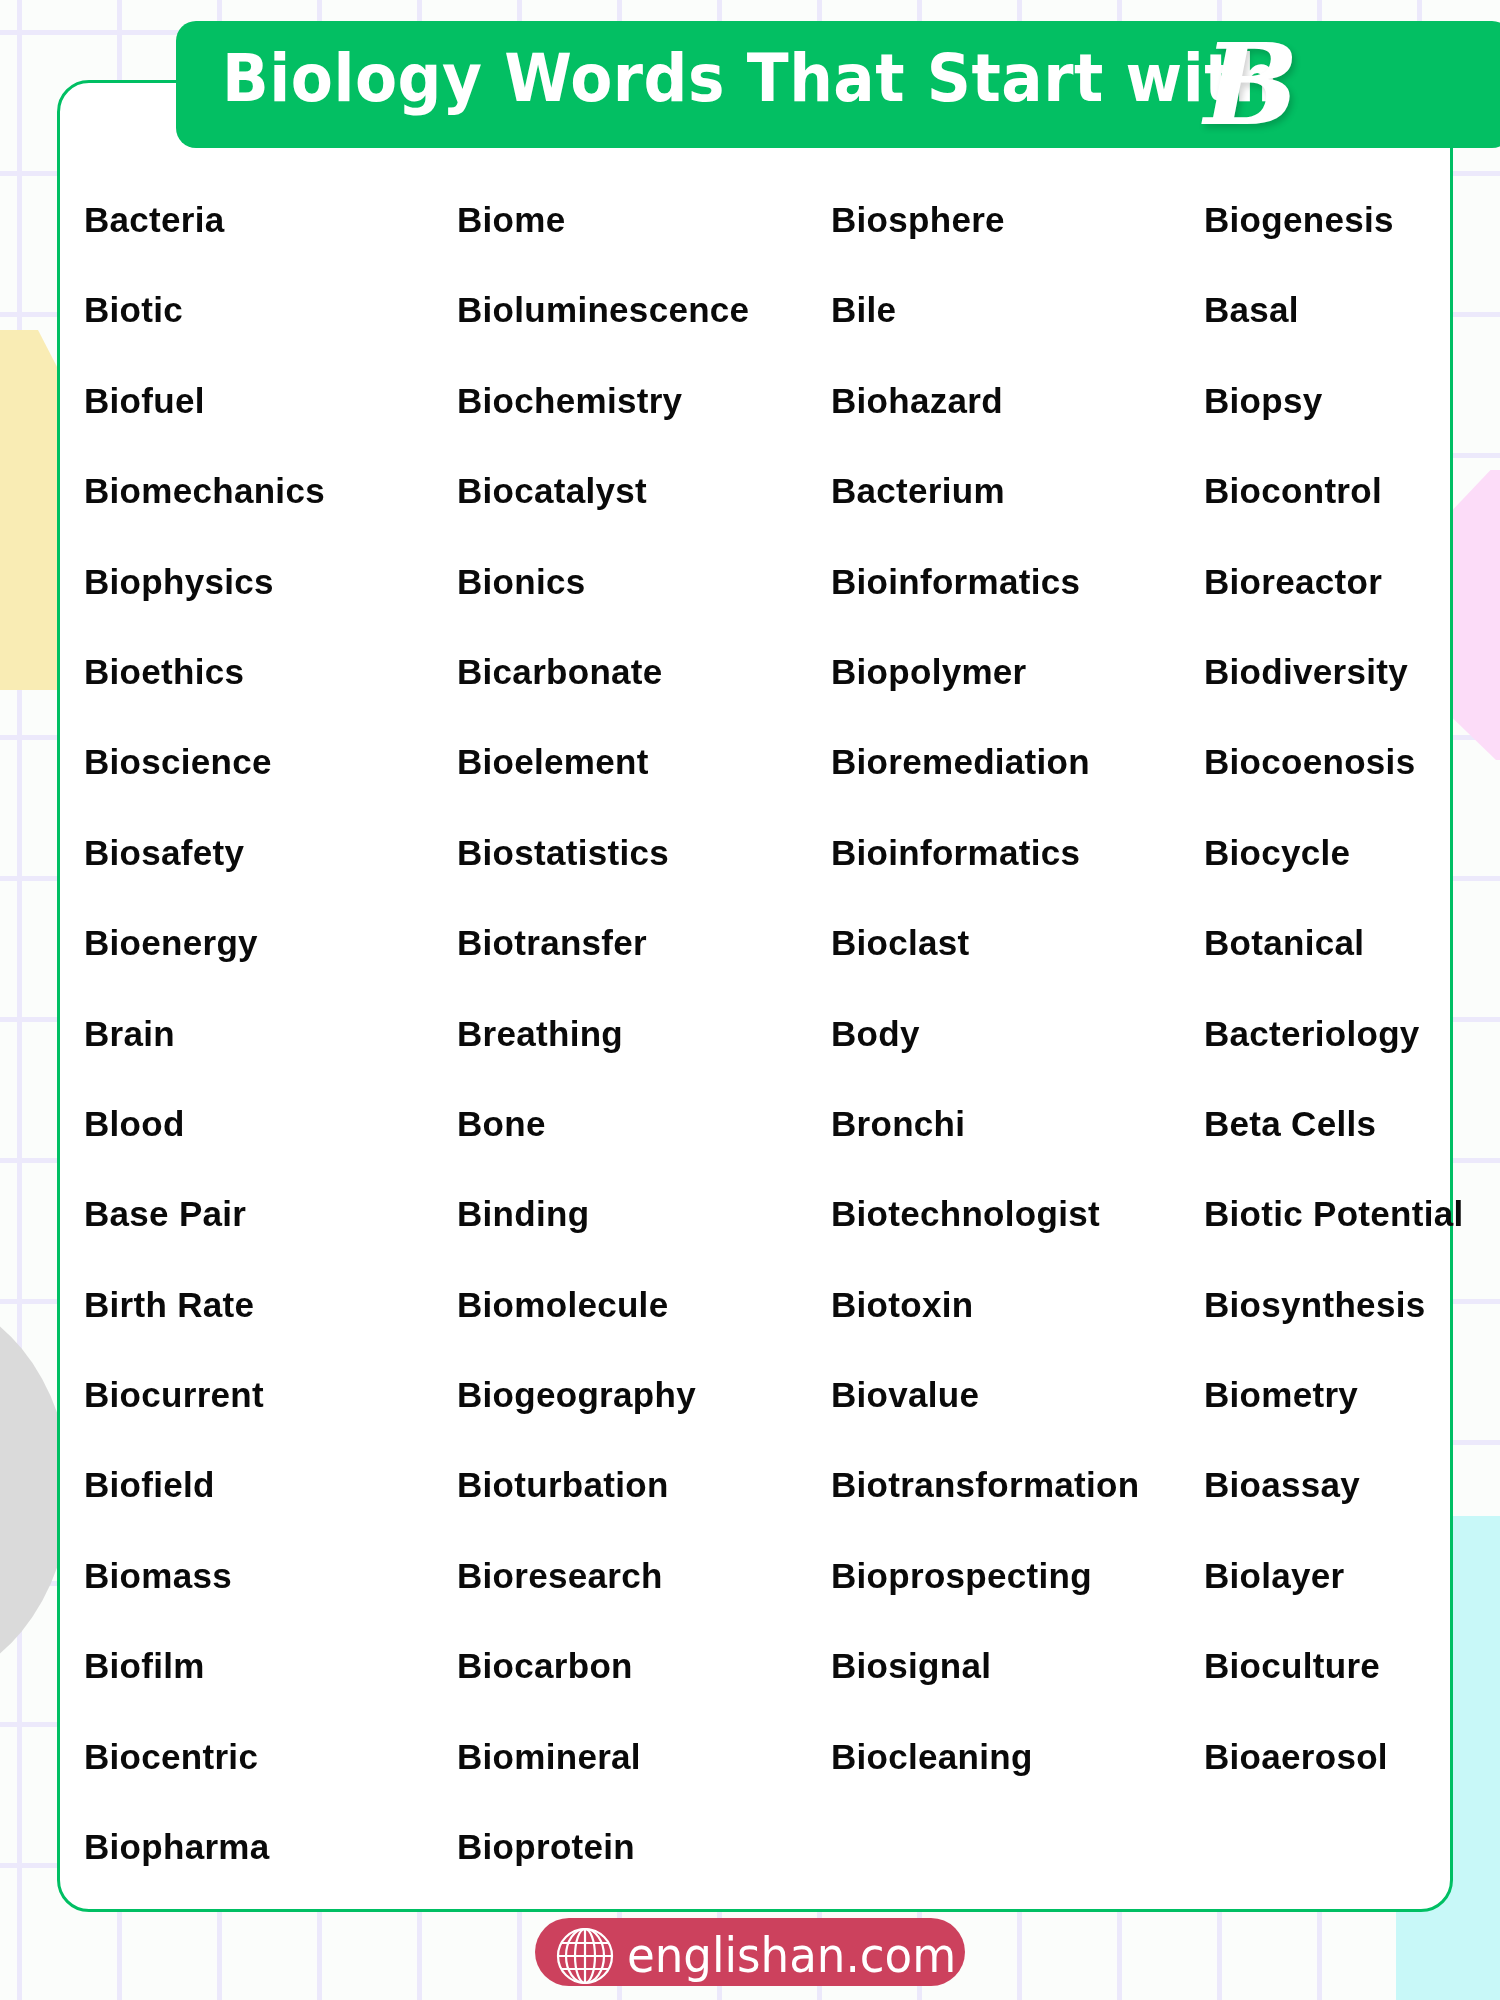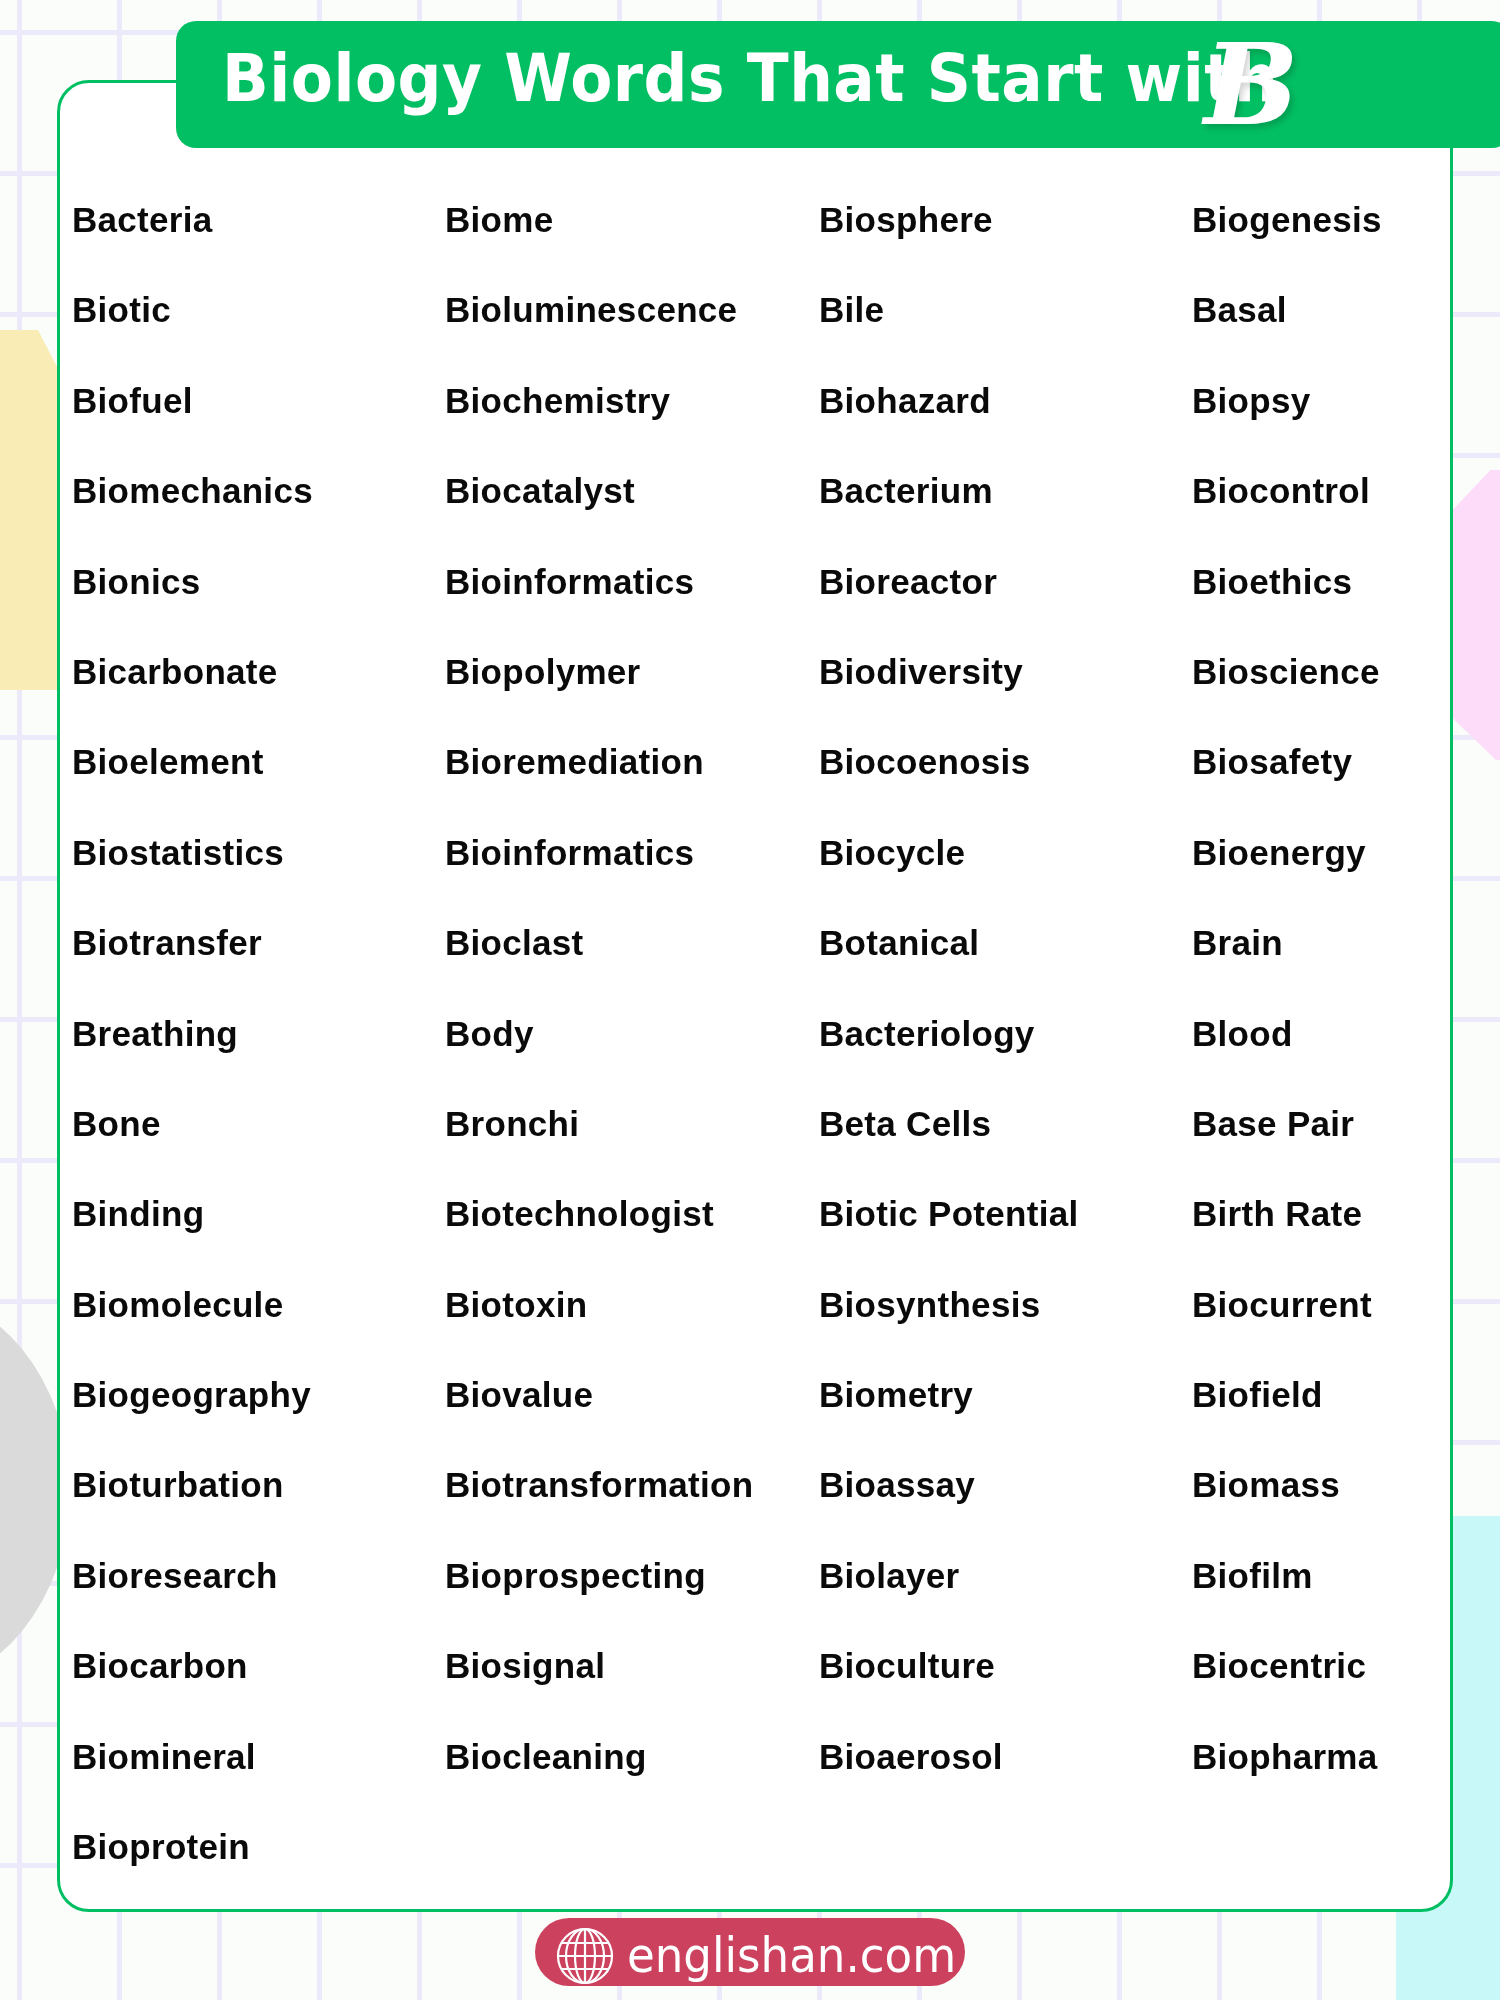--- a/index.html
+++ b/index.html
@@ -48,21 +48,21 @@
       line-height: 80px; white-space: nowrap;
       transform: scaleX(0.93); transform-origin: left center;
     }
     .banner-letter {
       position: absolute; left: 1028px; top: 8px;
       color: #ffffff; font-size: 112px; font-weight: bold; font-style: italic;
       font-family: "DejaVu Serif", serif; line-height: 112px;
       text-shadow: 3px 4px 6px rgba(0,0,0,0.18);
     }
     .grid {
-      position: absolute; left: 72px; top: 190px;
+      position: absolute; left: 84px; top: 190px;
       width: 1370px; height: 1720px;
       display: grid;
       grid-template-columns: 373px 374px 373px 373px;
       grid-auto-rows: 90.4px;
     }
     .word {
       font-family: "Liberation Sans", sans-serif;
       font-size: 35px; font-weight: bold; color: #0a0a0a;
       line-height: 60px; white-space: nowrap;
       letter-spacing: 0.3px;
@@ -106,20 +106,21 @@
     <div class="word">Bile</div>
     <div class="word">Basal</div>
     <div class="word">Biofuel</div>
     <div class="word">Biochemistry</div>
     <div class="word">Biohazard</div>
     <div class="word">Biopsy</div>
     <div class="word">Biomechanics</div>
     <div class="word">Biocatalyst</div>
     <div class="word">Bacterium</div>
     <div class="word">Biocontrol</div>
+    <div class="word">Biophysics</div>
     <div class="word">Bionics</div>
     <div class="word">Bioinformatics</div>
     <div class="word">Bioreactor</div>
     <div class="word">Bioethics</div>
     <div class="word">Bicarbonate</div>
     <div class="word">Biopolymer</div>
     <div class="word">Biodiversity</div>
     <div class="word">Bioscience</div>
     <div class="word">Bioelement</div>
     <div class="word">Bioremediation</div>

